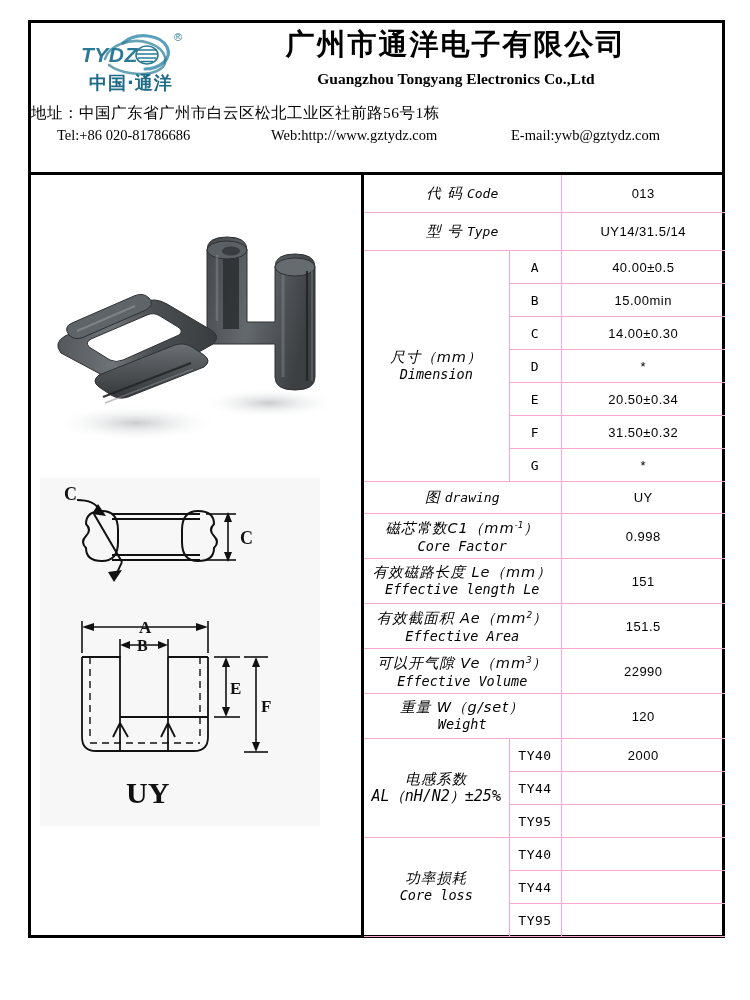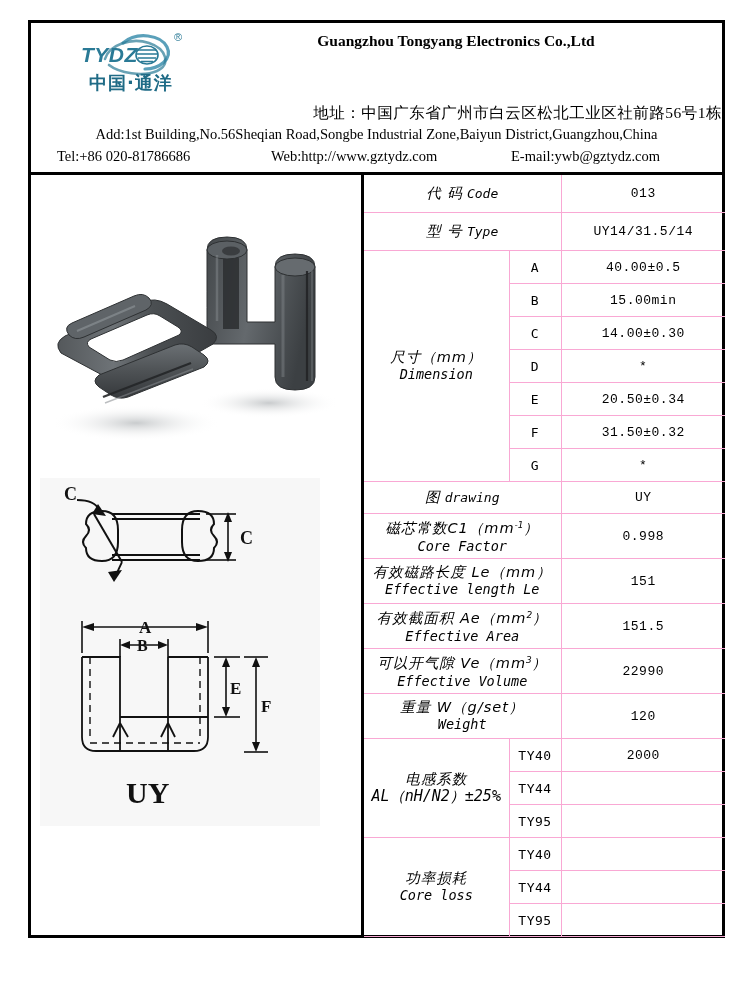--- a/index.html
+++ b/index.html
@@ -41,22 +41,22 @@
     font-family:"Liberation Serif", serif;
     font-size:29px;font-weight:700;letter-spacing:2px;
     line-height:38px;color:#000;
   }
   .co-en{
     font-family:"Liberation Serif", serif;
     font-size:15.5px;font-weight:700;line-height:22px;
     letter-spacing:0px;margin-top:5px;
   }
   .addr-cn{
-    text-align:right;font-size:15.5px;line-height:22px;
-    margin-top:1px;letter-spacing:.5px;padding-left:25px;
+    text-align:left;font-size:15.5px;line-height:22px;
+    margin-top:1px;letter-spacing:.5px;
   }
   .addr-en{
     text-align:center;font-size:14.5px;line-height:21px;
   }
   .contact{
     position:relative;height:22px;font-size:14.5px;line-height:22px;
   }
   .contact span{position:absolute;white-space:nowrap;}
   .c-tel{left:26px;}
   .c-web{left:240px;}
@@ -122,21 +122,21 @@
   }
   .lbl .en{
     font-family:"DejaVu Sans Mono", monospace;
     font-size:13.5px;letter-spacing:0px;
   }
   .lbl .inline-en{
     font-family:"DejaVu Sans Mono", monospace;
     font-size:13px;
   }
   .val{
-    font-family:Liberation Mono, monospace;
+    font-family:Liberation Sans, sans-serif;
     font-size:14.5px;letter-spacing:.5px;
   }
   .sub{
     font-family:"DejaVu Sans Mono", monospace;
     font-size:14px;letter-spacing:.5px;
   }
   sup{font-size:9px;vertical-align:super;}
 
   
   .footer{
@@ -174,26 +174,26 @@
             <line x1="63" y1="31" x2="81" y2="31" stroke="#2a7a96" stroke-width="1.5"></line>
             <line x1="66" y1="34.5" x2="78" y2="34.5" stroke="#2a7a96" stroke-width="1.5"></line>
 
             <text x="6" y="35" font-family="&quot;Liberation Sans&quot;, sans-serif" font-size="21" font-weight="700" font-style="italic" fill="#2a7a96" letter-spacing="0.5">TYDZ</text>
             <text x="99" y="14" font-family="&quot;Liberation Sans&quot;, sans-serif" font-size="11" fill="#2a7a96">®</text>
             <text x="14" y="62" font-family="&quot;DejaVu Sans&quot;, sans-serif" font-size="18" font-weight="700" fill="#1f6b86" letter-spacing="1">中国·通洋</text>
           </svg>
         </div>
 
         <div class="co-block">
+          <div class="co-cn">广州市通洋电子有限公司</div>
           <div class="co-en">Guangzhou Tongyang Electronics Co.,Ltd</div>
         </div>
       </div>
 
       <div class="addr-cn">地址：中国广东省广州市白云区松北工业区社前路56号1栋</div>
-      <div class="addr-en">Add:1st Building,No.56Sheqian Road,Songbe Industrial Zone,Baiyun District,Guangzhou,China</div>
 
       <div class="contact">
         <span class="c-tel">Tel:+86 020-81786686</span>
         <span class="c-web">Web:http://www.gztydz.com</span>
         <span class="c-mail">E-mail:ywb@gztydz.com</span>
       </div>
     </div>
 
     <div class="body-row">
 

